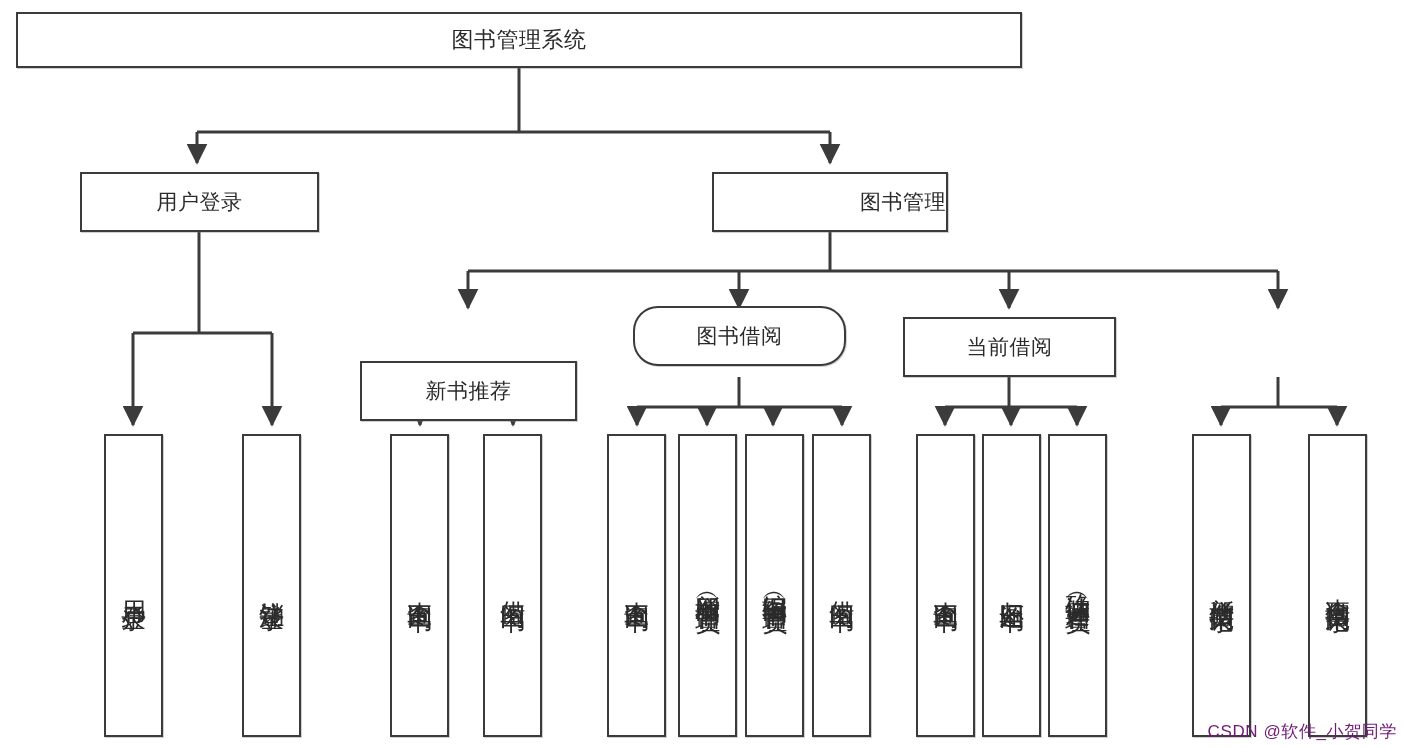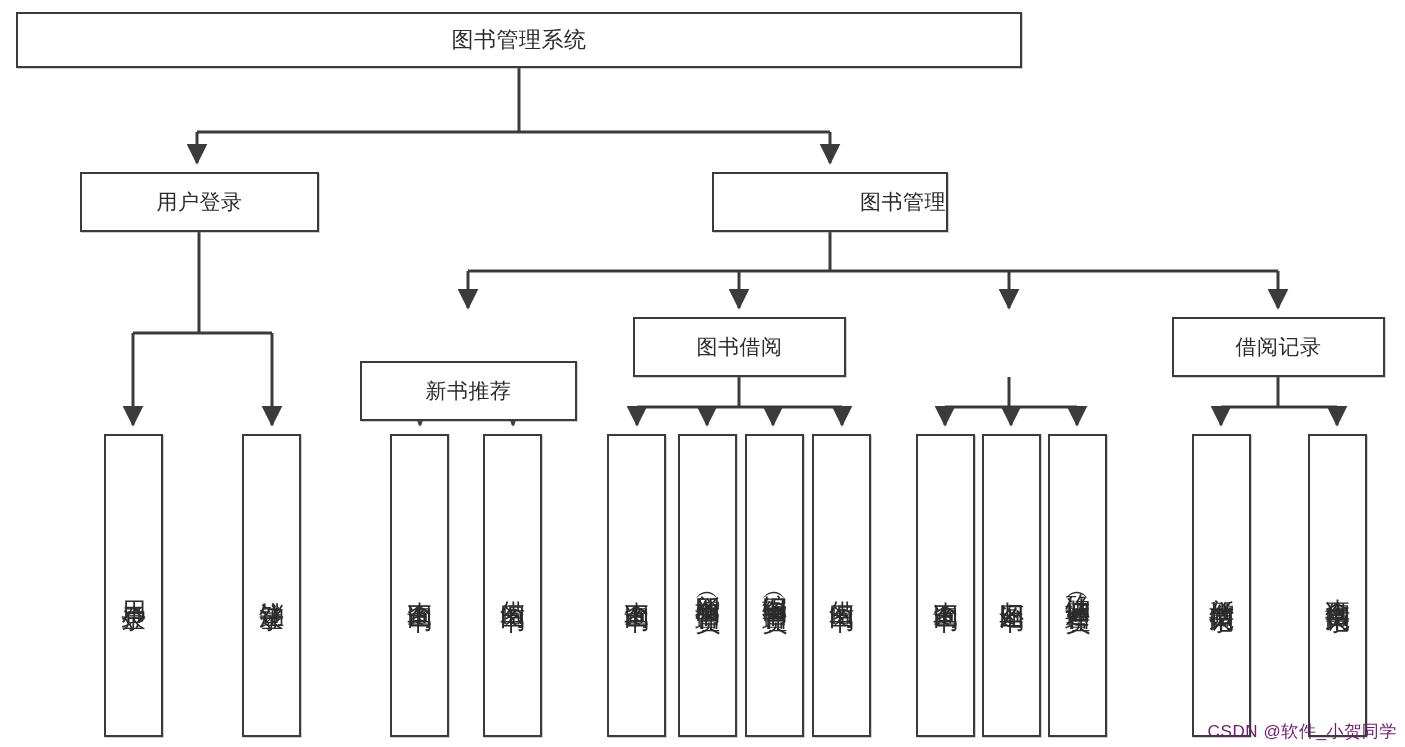--- a/index.html
+++ b/index.html
@@ -139,25 +139,25 @@
   <div class="node h" style="left:80px; top:172px; width:239px; height:60px;">
     <span class="lbl">用户登录</span>
   </div>
   <div class="node h" style="left:712px; top:172px; width:236px; height:60px;justify-content:flex-end;">
     <span class="lbl">图书管理</span>
   </div>
 
   <div class="node h" style="left:360px; top:317px; width:217px; height:60px;margin-top:44px;">
     <span class="lbl">新书推荐</span>
   </div>
-  <div class="node h" style="left:633px; top:317px; width:213px; height:60px;">
+  <div class="node h" style="left:633px; top:306px; width:213px; height:60px;border-radius:25px;">
     <span class="lbl">图书借阅</span>
   </div>
-  <div class="node h" style="left:1172px; top:317px; width:213px; height:60px;">
-    <span class="lbl">借阅记录</span>
+  <div class="node h" style="left:903px; top:317px; width:213px; height:60px;">
+    <span class="lbl">当前借阅</span>
   </div>
 
   <div class="node v" style="left:104px; top:434px; width:59px; height:303px;">
     <span class="lbl">用户登录</span>
   </div>
   <div class="node v" style="left:242px; top:434px; width:59px; height:303px;">
     <span class="lbl">注销登录</span>
   </div>
 
   <div class="node v" style="left:390px; top:434px; width:59px; height:303px;">

